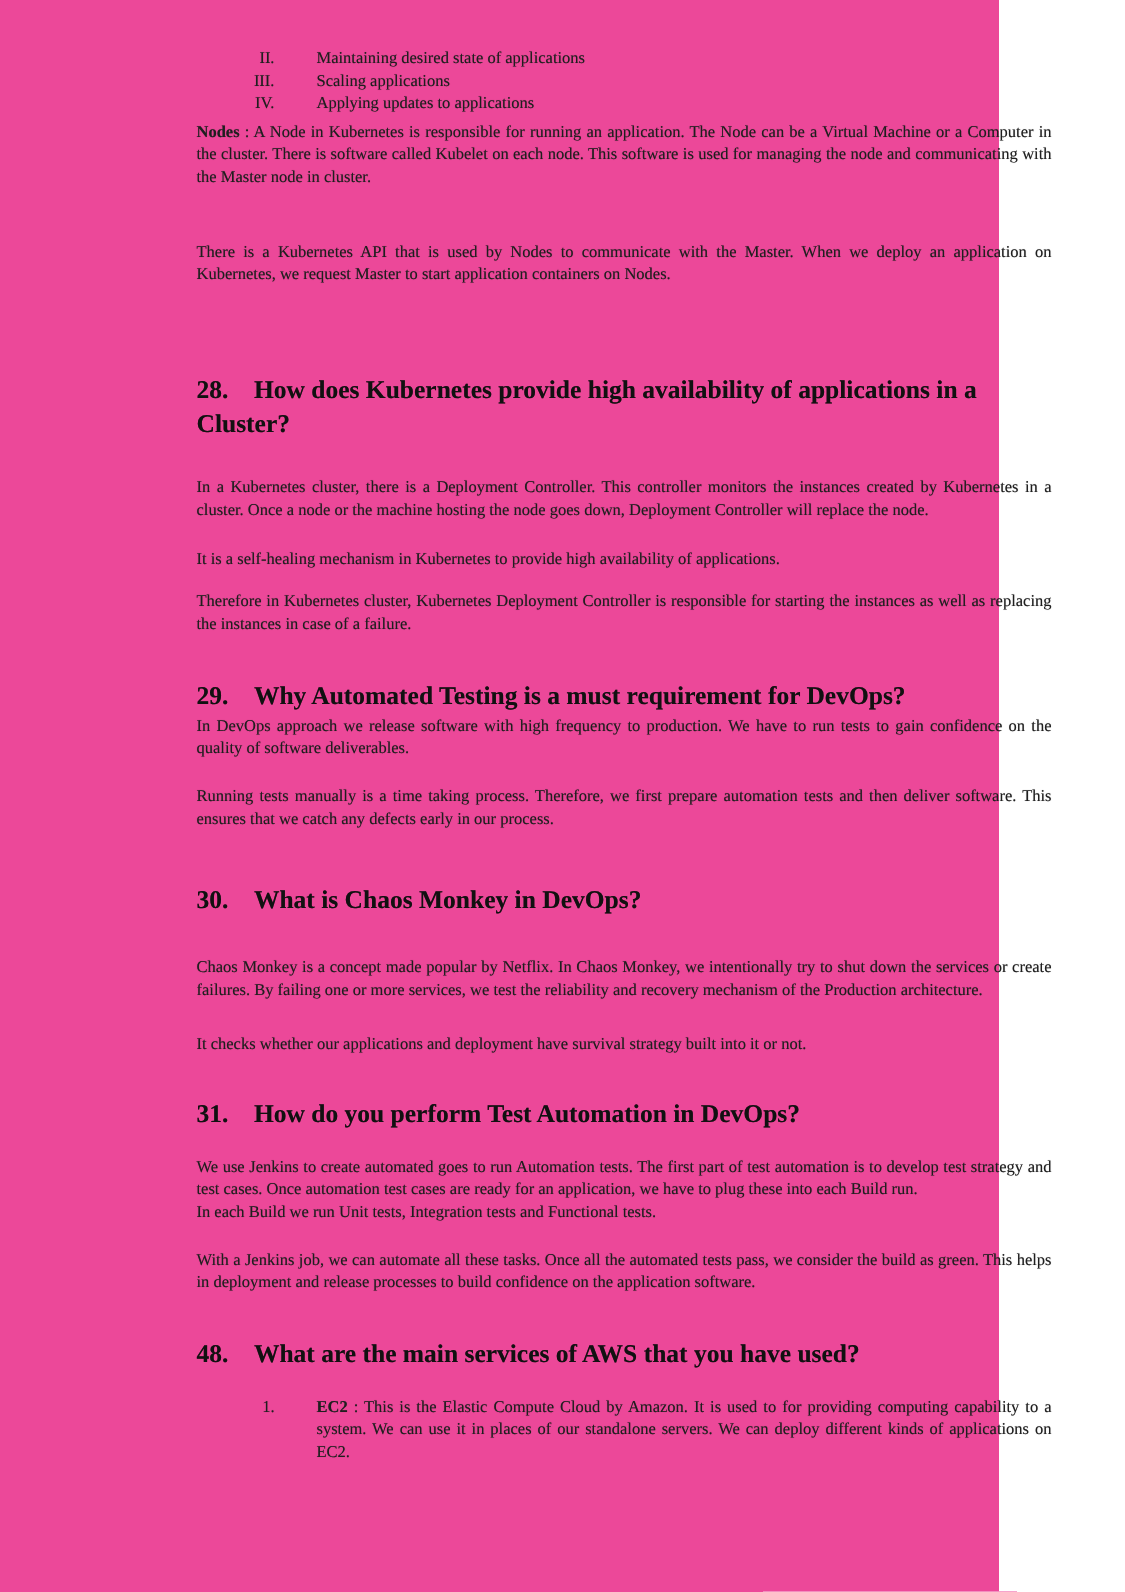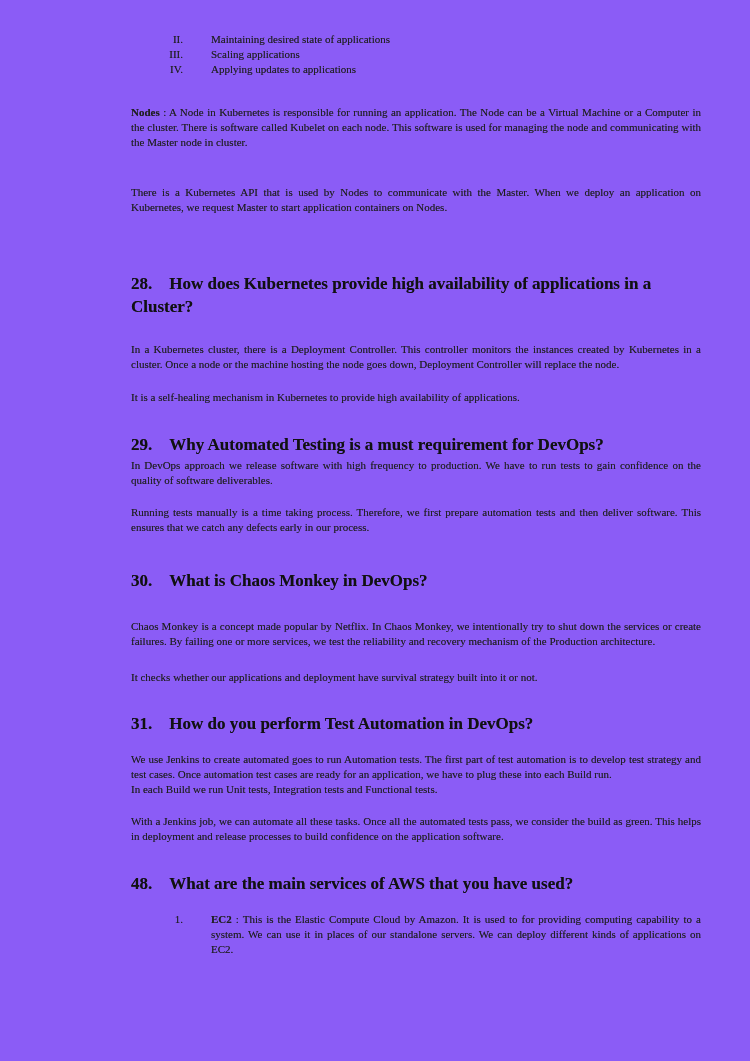--- a/index.html
+++ b/index.html
@@ -5,22 +5,22 @@
   html,body{margin:0;padding:0;}
   body{
     width:750px;height:1061px;
     background:#ffffff;
     font-family:"Liberation Serif","DejaVu Serif",serif;
     color:#1f1f1f;
     overflow:hidden;
   }
   .page{
     position:relative;
-    width:750px;height:1061px;
-    background:#8b5cf6;
+    width:666px;height:1061px;
+    background:#ec4899;
   }
   .content{
     position:absolute;
     left:131px;top:0;
     width:570px;
     padding-top:32px;
   }
   .para{
     font-size:11px;
     line-height:15px;
@@ -46,21 +46,21 @@
   }
   .olist-row .marker{
     flex:0 0 52px;
     text-align:right;
   }
   .olist-row .itext{
     flex:1;
     margin-left:28px;
     text-align:justify;
   }
-  .mt2{margin-top:2px}.mt13{margin-top:13px}.mt16{margin-top:28px}
+  .mt2{margin-top:2px}.mt13{margin-top:13px}.mt16{margin-top:4px}
   .mt17{margin-top:17px}.mt18{margin-top:18px}.mt19{margin-top:19px}
   .mt21{margin-top:21px}.mt24{margin-top:24px}.mt27{margin-top:27px}
   .mt28{margin-top:28px}.mt34{margin-top:34px}.mt35{margin-top:35px}
   .mt57{margin-top:57px}
 </style>
 </head>
 <body>
 
 <div class="page">
   <div class="content">
@@ -80,20 +80,21 @@
       </div>
     </div>
 
     <p class="para mt16"><span class="lead">Nodes</span><span> : A Node in Kubernetes is responsible for running an application. The Node can be a Virtual Machine or a Computer in the cluster. There is software called Kubelet on each node. This software is used for managing the node and communicating with the Master node in cluster.</span></p>
 
     <p class="para mt35">There is a Kubernetes API that is used by Nodes to communicate with the Master. When we deploy an application on Kubernetes, we request Master to start application containers on Nodes.</p>
 
     <div class="heading mt57"><span class="h-num">28.</span><span>How does Kubernetes provide high availability of applications in a Cluster?</span></div>
     <p class="para mt24">In a Kubernetes cluster, there is a Deployment Controller. This controller monitors the instances created by Kubernetes in a cluster. Once a node or the machine hosting the node goes down, Deployment Controller will replace the node.</p>
     <p class="para mt18">It is a self-healing mechanism in Kubernetes to provide high availability of applications.</p>
+    <p class="para mt13">Therefore in Kubernetes cluster, Kubernetes Deployment Controller is responsible for starting the instances as well as replacing the instances in case of a failure.</p>
 
     <div class="heading mt28"><span class="h-num">29.</span><span>Why Automated Testing is a must requirement for DevOps?</span></div>
     <p class="para mt2">In DevOps approach we release software with high frequency to production. We have to run tests to gain confidence on the quality of software deliverables.</p>
     <p class="para mt17">Running tests manually is a time taking process. Therefore, we first prepare automation tests and then deliver software. This ensures that we catch any defects early in our process.</p>
 
     <div class="heading mt34"><span class="h-num">30.</span><span>What is Chaos Monkey in DevOps?</span></div>
     <p class="para mt27">Chaos Monkey is a concept made popular by Netflix. In Chaos Monkey, we intentionally try to shut down the services or create failures. By failing one or more services, we test the reliability and recovery mechanism of the Production architecture.</p>
     <p class="para mt21">It checks whether our applications and deployment have survival strategy built into it or not.</p>
 
     <div class="heading mt27"><span class="h-num">31.</span><span>How do you perform Test Automation in DevOps?</span></div>

